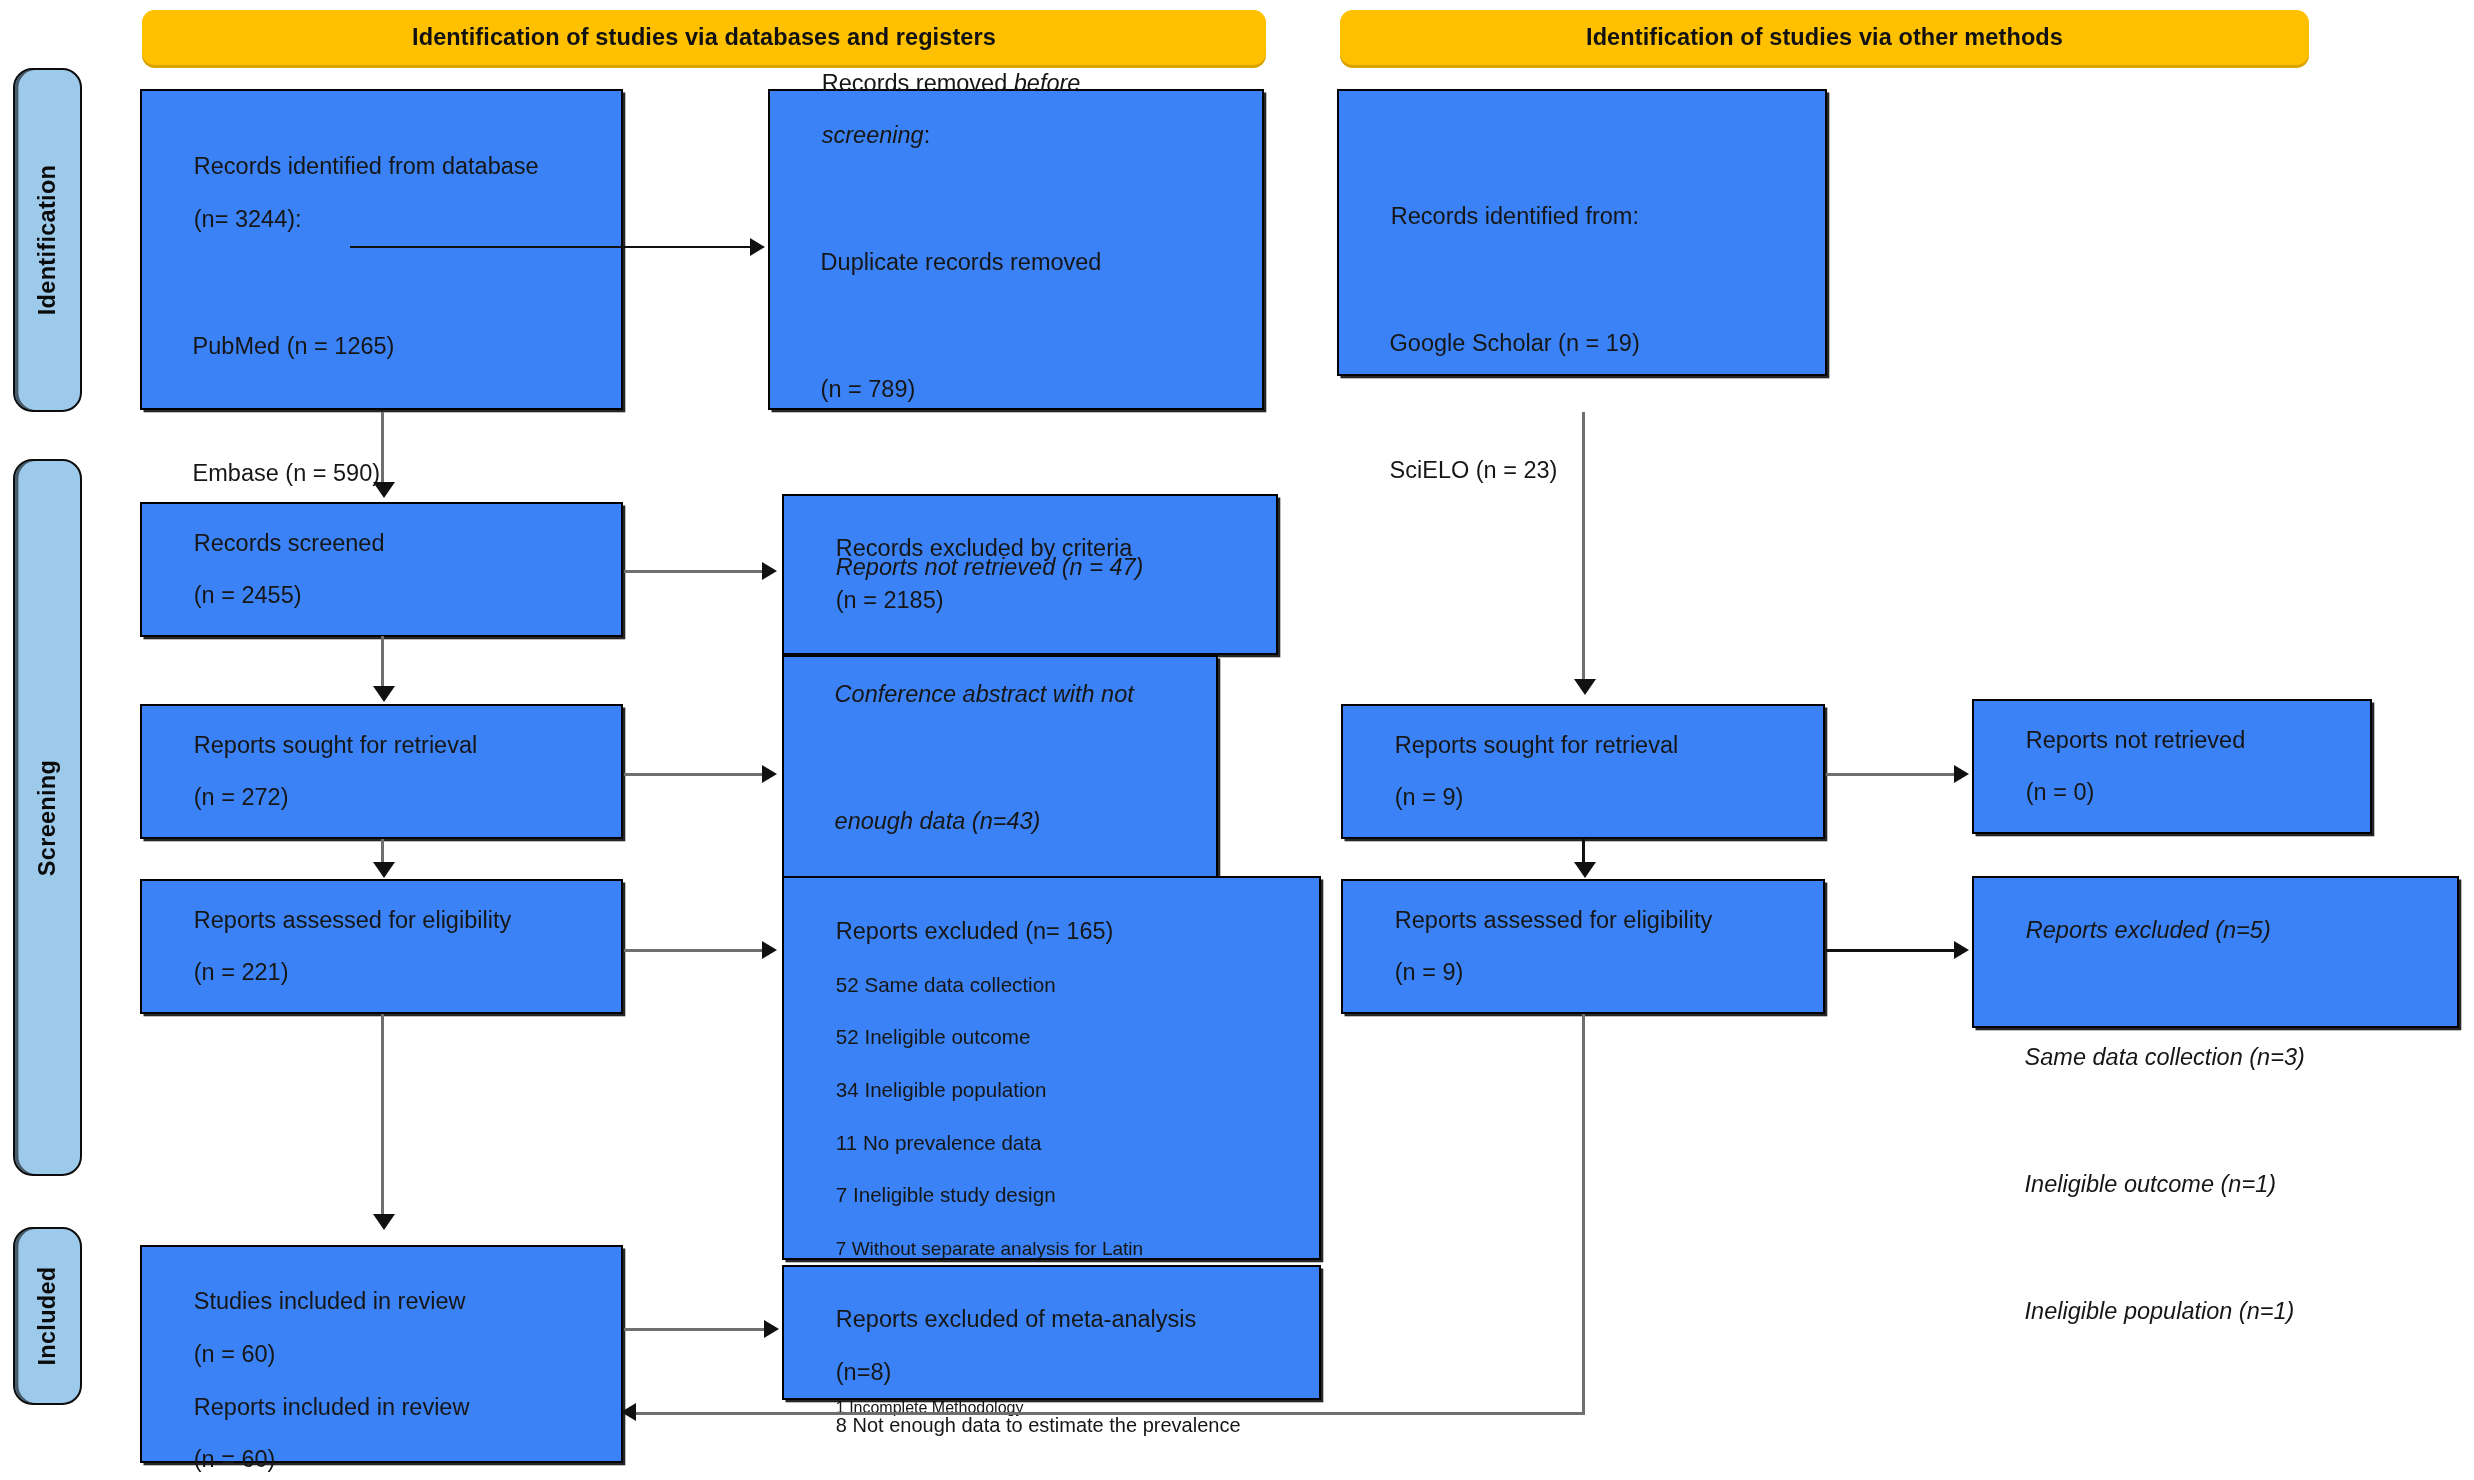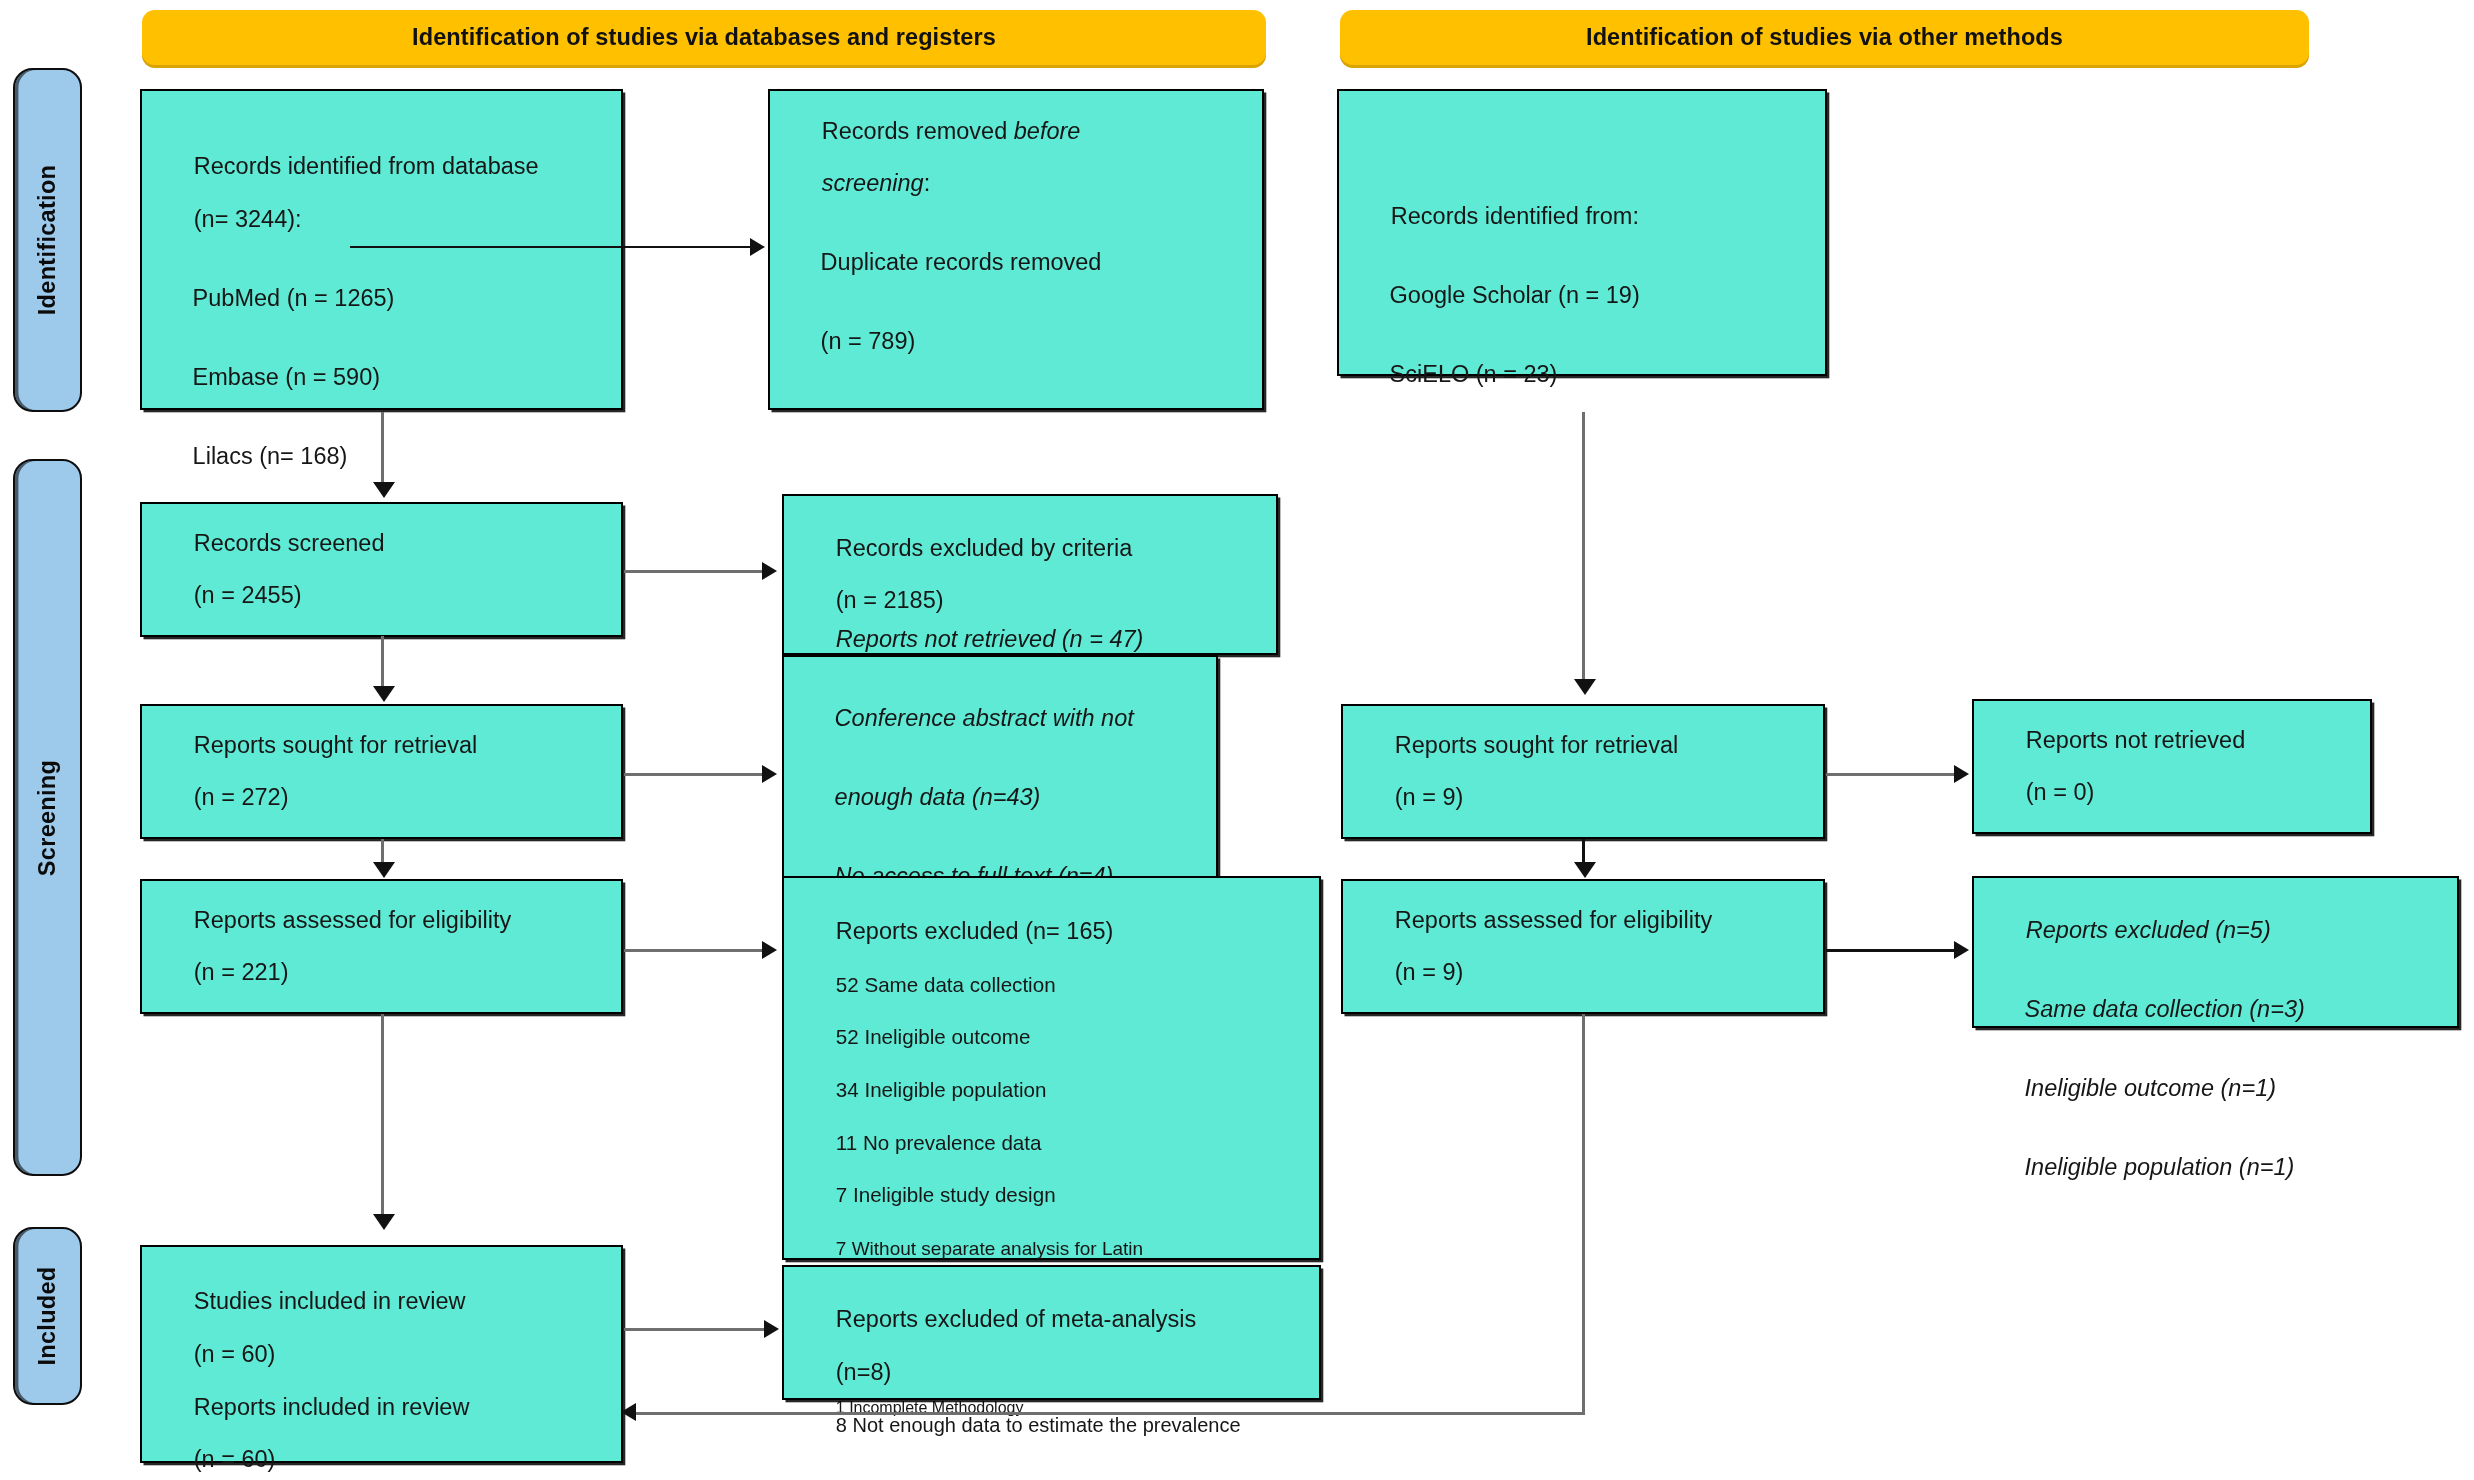--- a/index.html
+++ b/index.html
@@ -44,39 +44,39 @@
     justify-content:center;
     color:#111;
     font-weight:bold;
     font-size:23.5px;
     box-shadow:0 2.9px 0 0 #d9a300;
     letter-spacing:0.1px;
   }
   
   .box{
     position:absolute;
-    background:#5eead4;
+    background:#3b82f6;
     border:2.3px solid #000000;
     box-sizing:border-box;
     box-shadow:2.9px 2.9px 0 -0.6px rgba(0,0,0,0.85);
   }
   .box .inner{
     position:absolute;
     left:12.6px;
     right:5.7px;
     top:50%;
     transform:translateY(-50%);
     font-size:23.5px;
     line-height:1.12;
     color:#161616;
     white-space:pre-wrap;
   }
   .box.topalign .inner{ top:12.6px; transform:none; }
   .ital{ font-style:italic; }
-  .ind1{ display:block; padding-left:38px; }
+  .ind1{ display:block; padding-left:38px;margin-top:48px; }
   
   .hline{ position:absolute; background:#6f6f6f; height:2.9px; }
   .vline{ position:absolute; background:#6f6f6f; width:2.9px; }
   .hline.dark,.vline.dark{ background:#111; }
   .arrowR{
     position:absolute;
     width:0;height:0;
     border-top:9.7px solid transparent;
     border-bottom:9.7px solid transparent;
     border-left:15px solid #111;

